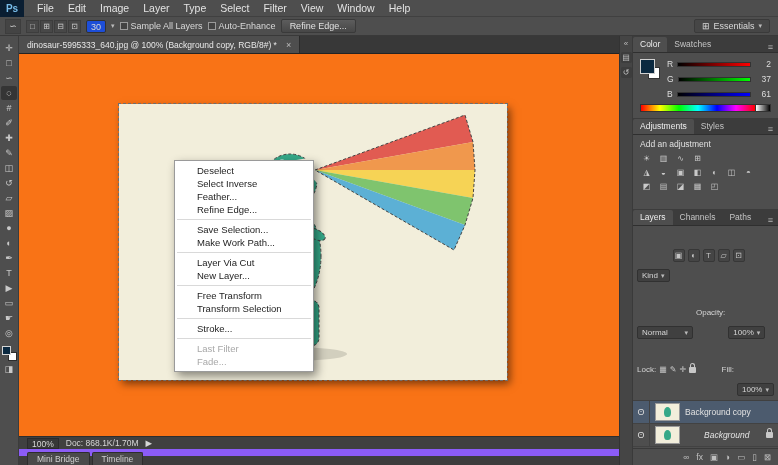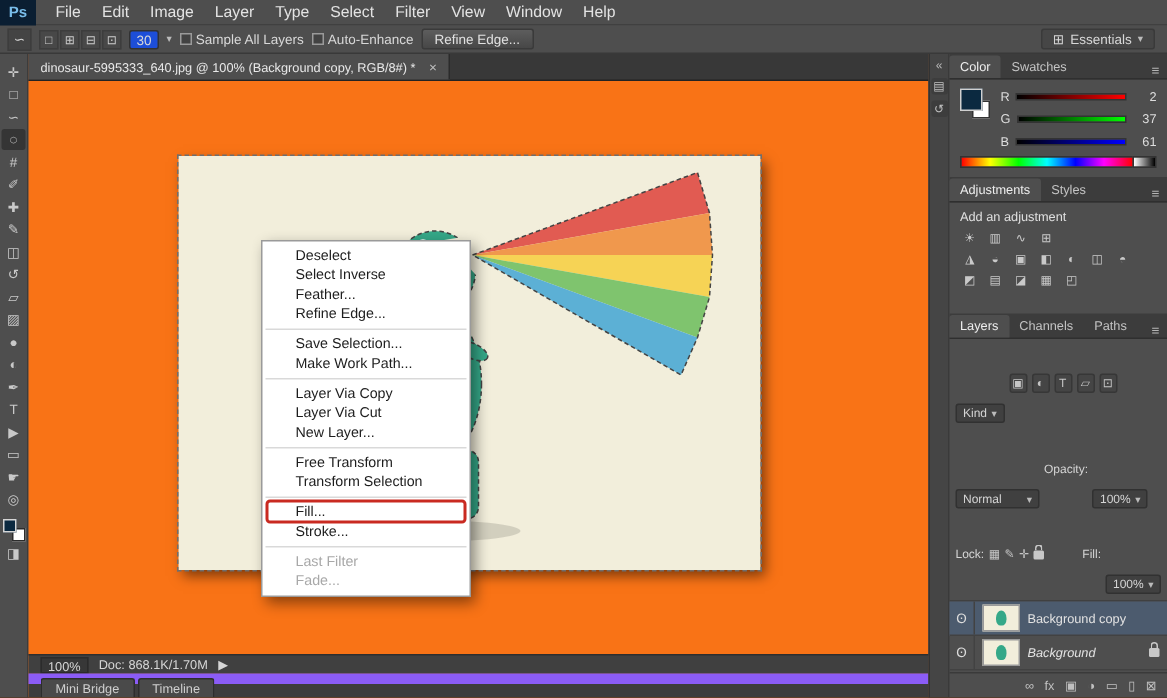--- a/index.html
+++ b/index.html
@@ -96,21 +96,21 @@
   .ficon { width:12px; height:13px; display:flex; align-items:center; justify-content:center; font-size:8px; color:#c5c5c5; background:#454545; border:1px solid #373737; border-radius:2px; }
   .licon { font-size:8px; color:#c5c5c5; }
   .lock { width:7px; height:6px; background:#c8c8c8; border-radius:1px; position:relative; display:inline-block; }
   .lock::before { content:""; position:absolute; top:-4px; left:1px; width:3px; height:3px; border:1px solid #c8c8c8; border-bottom:none; border-radius:3px 3px 0 0; }
   .layer-list { margin-top:3px; border-top:1px solid #404040; }
   .layer-row { height:23px; display:flex; align-items:center; gap:5px; border-bottom:1px solid #424242; font-size:8.5px; color:#e2e2e2; padding-right:5px; }
   .layer-row.selected { background:var(--selection_blue,#4c5b6e); }
   .eye-cell { width:17px; align-self:stretch; border-right:1px solid #424242; display:flex; align-items:center; justify-content:center; font-size:9px; color:#dcdcdc; }
   .thumb { width:25px; height:18px; background:var(--canvas_paper,#f2eedb); border:1px solid #9a9a9a; position:relative; }
   .thumb::after { content:""; position:absolute; left:8px; right:8px; top:3px; bottom:3px; background:var(--dino,#35a888); border-radius:50% 50% 42% 42%; }
-  .layer-name.italic { font-style:italic; }
+  .layer-name.italic { font-style:italic;margin-left:19px; }
   .row-lock { margin-left:auto; }
   .layers-bottom { margin-top:auto; height:17px; border-top:1px solid #3a3a3a; display:flex; align-items:center; justify-content:flex-end; gap:7px; padding:0 7px; font-size:8.5px; color:#c0c0c0; }
 </style>
 </head>
 <body>
 
 <div class="app">
 
   <div class="menubar">
     <div class="ps-logo">Ps</div>
@@ -218,28 +218,26 @@
 
         <div class="context-menu">
           <div class="cm-item">Deselect</div>
           <div class="cm-item">Select Inverse</div>
           <div class="cm-item">Feather...</div>
           <div class="cm-item">Refine Edge...</div>
           <div class="cm-sep"></div>
           <div class="cm-item">Save Selection...</div>
           <div class="cm-item">Make Work Path...</div>
           <div class="cm-sep"></div>
-          <div class="cm-item">Layer Via Copy</div>
           <div class="cm-item">Layer Via Cut</div>
           <div class="cm-item">New Layer...</div>
           <div class="cm-sep"></div>
           <div class="cm-item">Free Transform</div>
           <div class="cm-item">Transform Selection</div>
           <div class="cm-sep"></div>
-          <div class="cm-item redbox">Fill...</div>
           <div class="cm-item">Stroke...</div>
           <div class="cm-sep"></div>
           <div class="cm-item disabled">Last Filter</div>
           <div class="cm-item disabled">Fade...</div>
         </div>
       </div>
 
       <div class="statusbar">
         <span class="zoom-box">100%</span>
         <span>Doc: 868.1K/1.70M</span>

